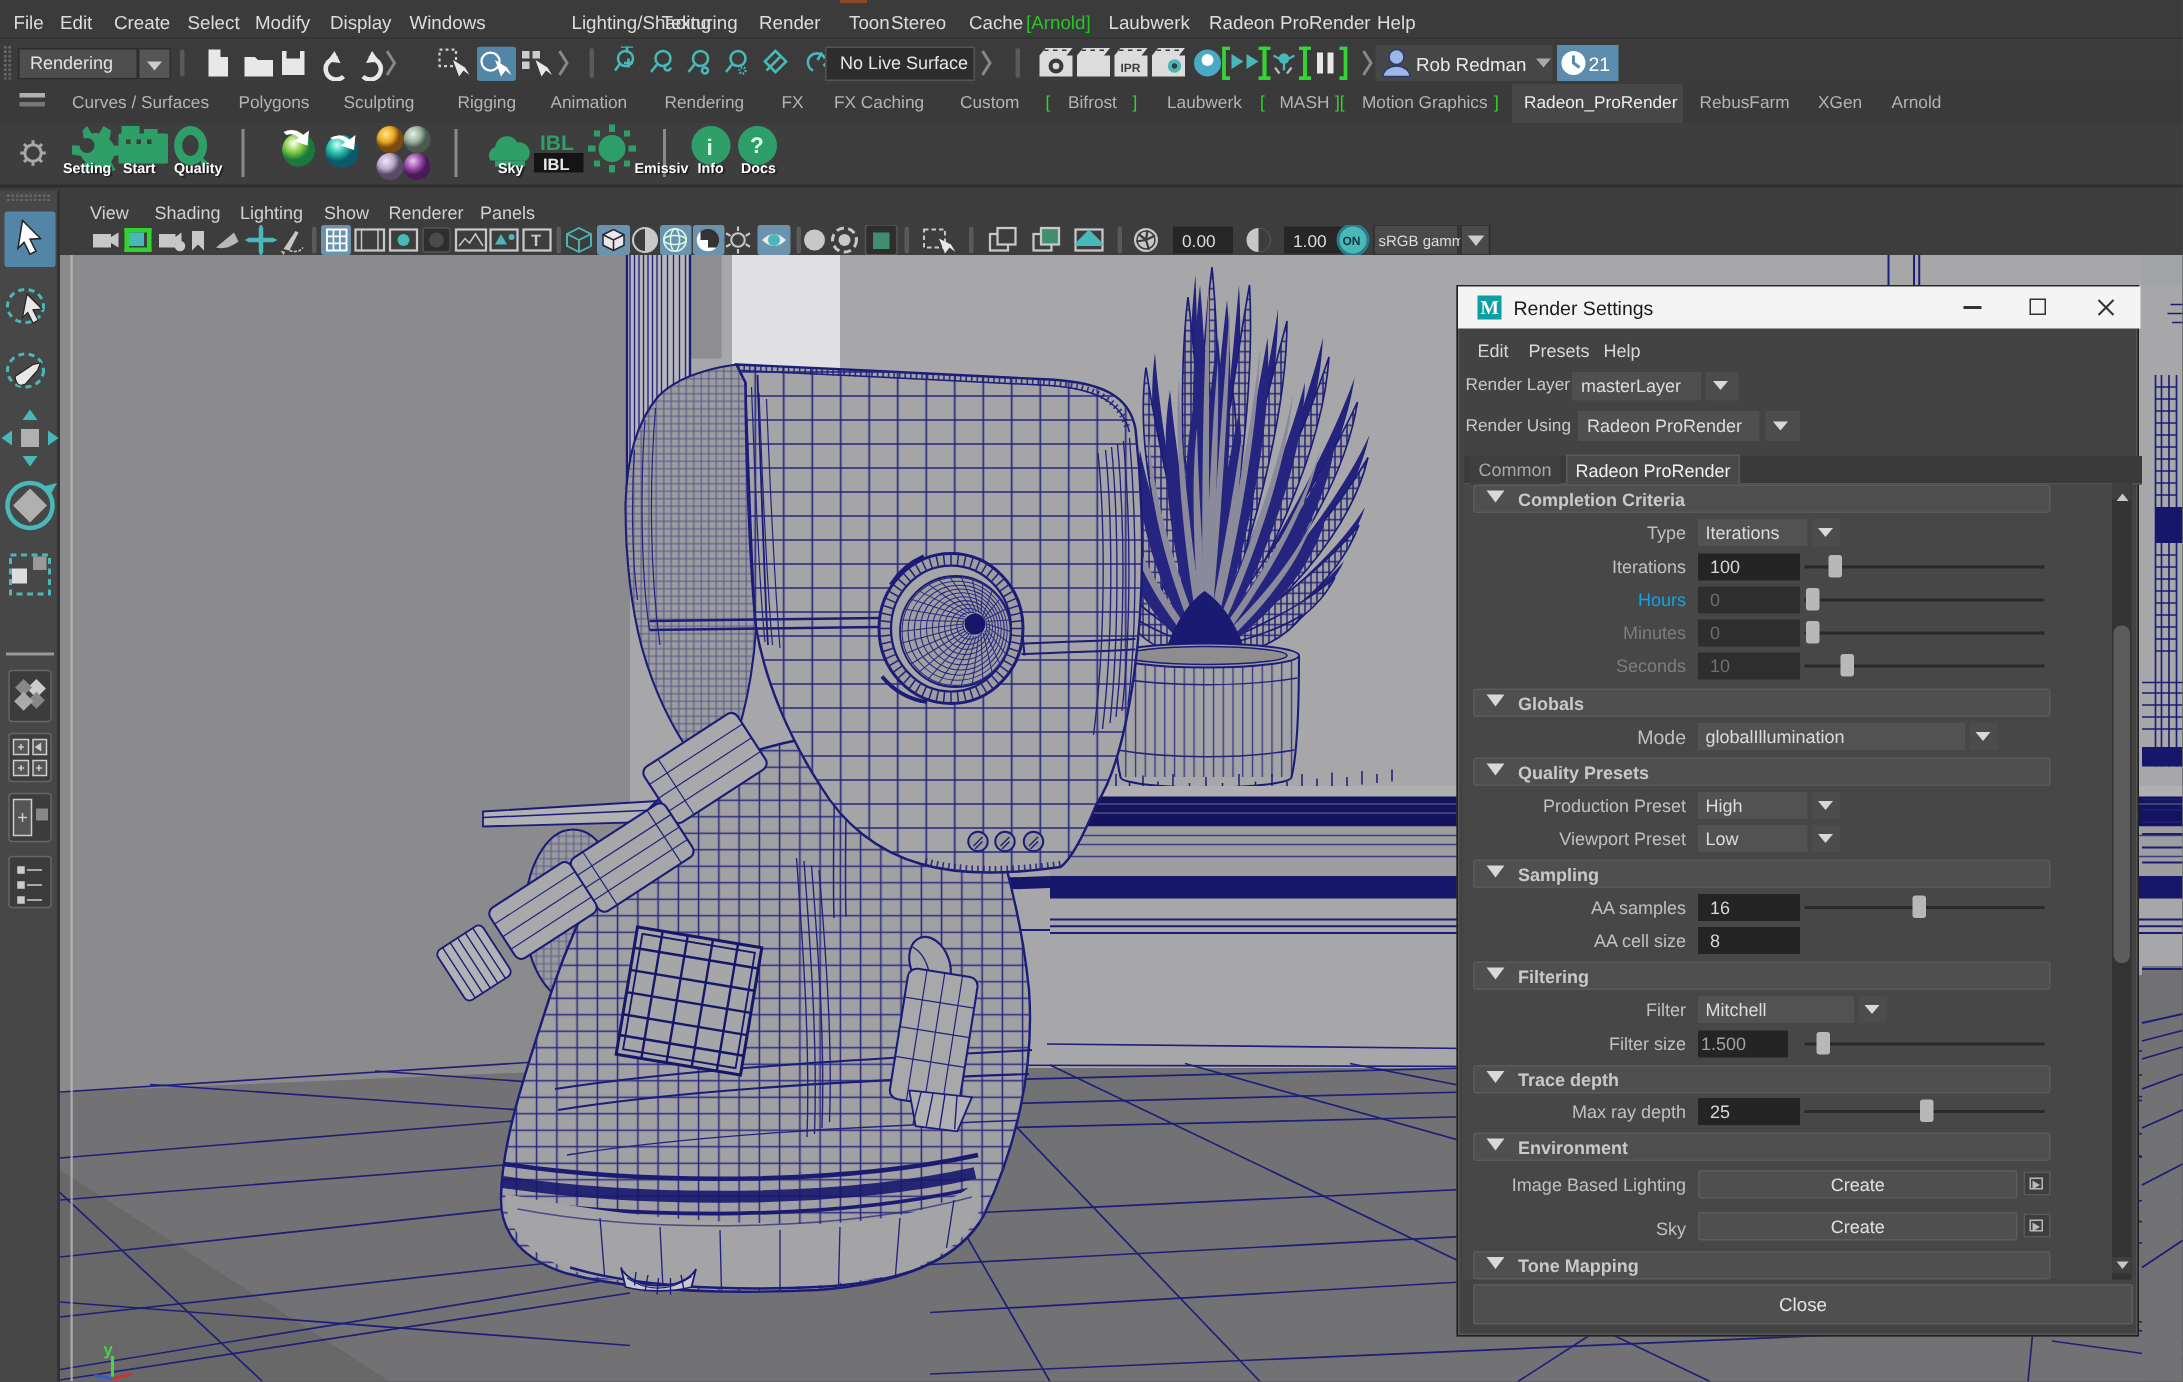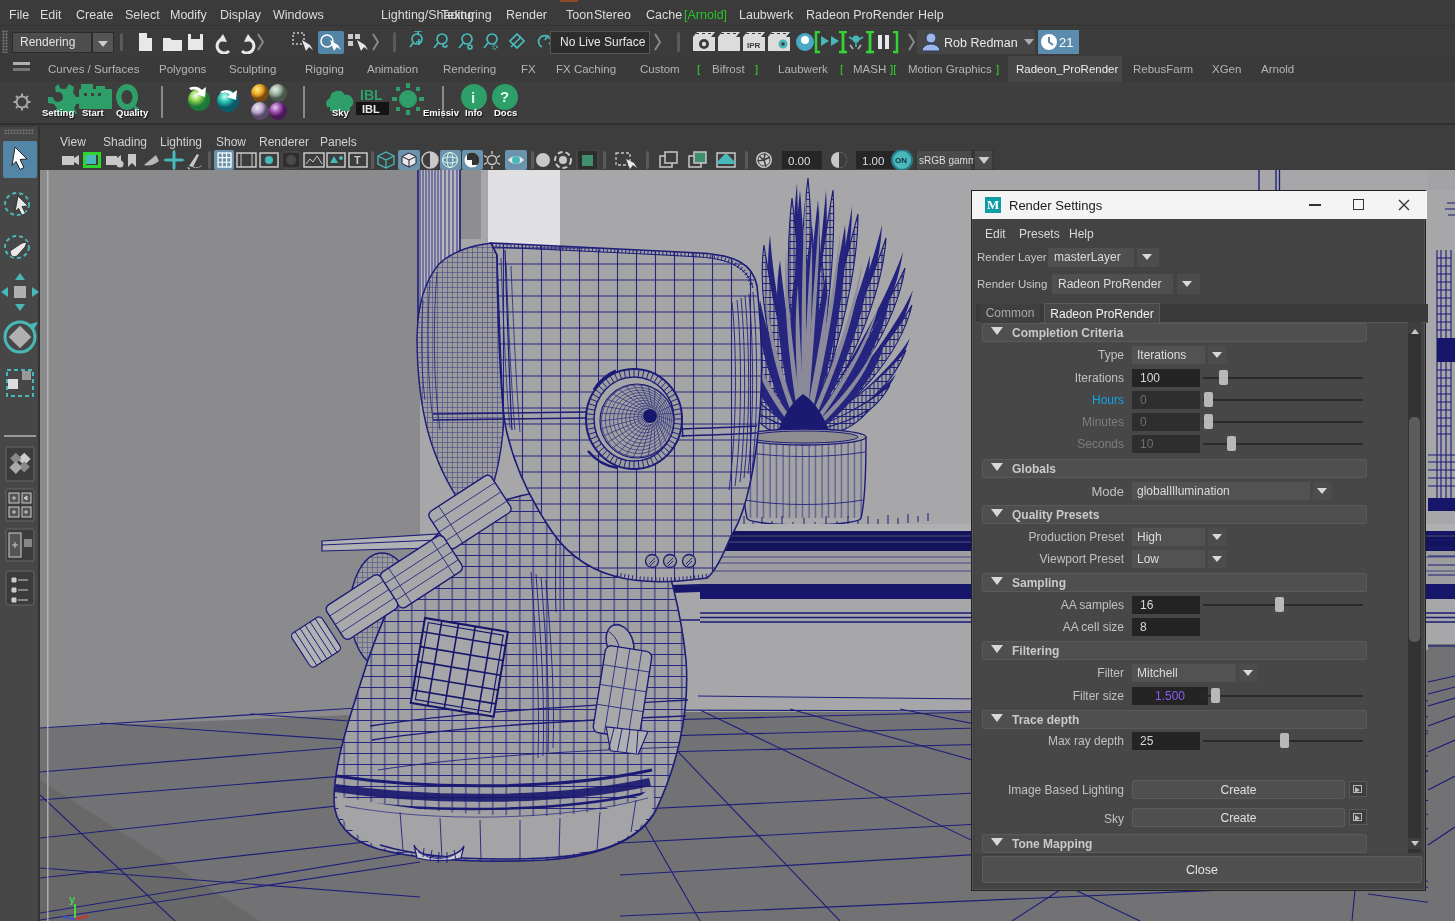--- a/index.html
+++ b/index.html
@@ -940,31 +940,35 @@
 <div class="abs" style="left:10px;top:450px;width:385px;height:19px;background:#4f4f4f;border:1px solid #5a5a5a;border-radius:2px;">
         <span style="position:absolute;left:29px;top:2px;font-size:12px;font-weight:bold;color:#c9c9c9;">Filtering</span>
         <span style="position:absolute;left:8px;top:3px;width:0;height:0;border:6px solid transparent;border-top:8px solid #d8d8d8;"></span>
       </div>
 <div class="abs" style="left:0px;top:475px;width:152px;height:16px;text-align:right;font-size:12px;color:#c0c0c0;">Filter</div>
 <div class="abs" style="left:160px;top:473px;width:104px;height:18px;background:#525252;font-size:12px;color:#dcdcdc;line-height:18px;padding-left:5px;">Mitchell</div>
 <div class="abs" style="left:267px;top:473px;width:19px;height:18px;background:#4c4c4c;">
         <span style="position:absolute;left:4px;top:6px;width:0;height:0;border:5px solid transparent;border-top:6px solid #d8d8d8;"></span>
       </div>
 <div class="abs" style="left:0px;top:498px;width:152px;height:16px;text-align:right;font-size:12px;color:#c0c0c0;">Filter size</div>
-<div class="abs" style="left:160px;top:496px;width:76px;height:18px;background:#242424;font-size:12px;color:#8b5cf6;line-height:18px;padding-left:23px;">1.500</div>
+<div class="abs" style="left:160px;top:496px;width:60px;height:18px;background:#242424;font-size:12px;color:#a3a3a3;line-height:18px;padding-left:2px;">1.500</div>
 <div class="abs" style="left:231px;top:504px;width:160px;height:2px;background:#2a2a2a;"></div>
 <div class="abs" style="left:239px;top:497px;width:9px;height:15px;background:#b8b8b8;border-radius:2px;"></div>
 <div class="abs" style="left:10px;top:519px;width:385px;height:19px;background:#4f4f4f;border:1px solid #5a5a5a;border-radius:2px;">
         <span style="position:absolute;left:29px;top:2px;font-size:12px;font-weight:bold;color:#c9c9c9;">Trace depth</span>
         <span style="position:absolute;left:8px;top:3px;width:0;height:0;border:6px solid transparent;border-top:8px solid #d8d8d8;"></span>
       </div>
 <div class="abs" style="left:0px;top:543px;width:152px;height:16px;text-align:right;font-size:12px;color:#c0c0c0;">Max ray depth</div>
 <div class="abs" style="left:160px;top:541px;width:68px;height:18px;background:#242424;font-size:12px;color:#d8d8d8;line-height:18px;padding-left:8px;">25</div>
 <div class="abs" style="left:231px;top:549px;width:160px;height:2px;background:#2a2a2a;"></div>
 <div class="abs" style="left:308px;top:542px;width:9px;height:15px;background:#b8b8b8;border-radius:2px;"></div>
+<div class="abs" style="left:10px;top:564px;width:385px;height:19px;background:#4f4f4f;border:1px solid #5a5a5a;border-radius:2px;">
+        <span style="position:absolute;left:29px;top:2px;font-size:12px;font-weight:bold;color:#c9c9c9;">Environment</span>
+        <span style="position:absolute;left:8px;top:3px;width:0;height:0;border:6px solid transparent;border-top:8px solid #d8d8d8;"></span>
+      </div>
 <div class="abs" style="left:0px;top:592px;width:152px;height:16px;text-align:right;font-size:12px;color:#c0c0c0;">Image Based Lighting</div>
 <div class="abs" style="left:160px;top:589px;width:213px;height:19px;background:#4f4f4f;border:1px solid #5c5c5c;border-radius:2px;font-size:12px;color:#e0e0e0;text-align:center;line-height:18px;">Create</div>
 <div class="abs" style="left:377px;top:590px;width:18px;height:16px;background:#3e3e3e;border:1px solid #5a5a5a;">
         <span style="position:absolute;left:3px;top:3px;width:9px;height:8px;border:1px solid #b8b8b8;"></span>
         <span style="position:absolute;left:5px;top:5px;width:0;height:0;border:3px solid transparent;border-left:5px solid #b8b8b8;"></span>
       </div>
 <div class="abs" style="left:0px;top:621px;width:152px;height:16px;text-align:right;font-size:12px;color:#c0c0c0;">Sky</div>
 <div class="abs" style="left:160px;top:617px;width:213px;height:19px;background:#4f4f4f;border:1px solid #5c5c5c;border-radius:2px;font-size:12px;color:#e0e0e0;text-align:center;line-height:18px;">Create</div>
 <div class="abs" style="left:377px;top:618px;width:18px;height:16px;background:#3e3e3e;border:1px solid #5a5a5a;">
         <span style="position:absolute;left:3px;top:3px;width:9px;height:8px;border:1px solid #b8b8b8;"></span>

